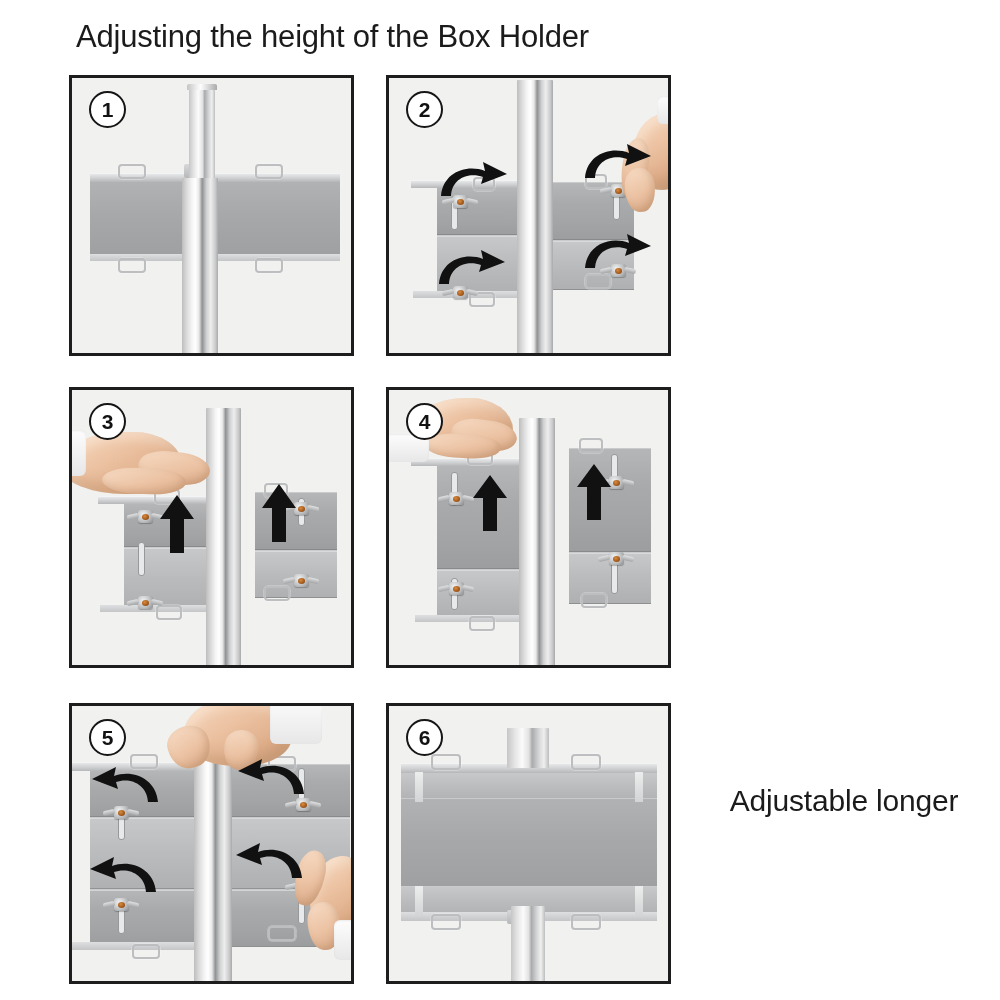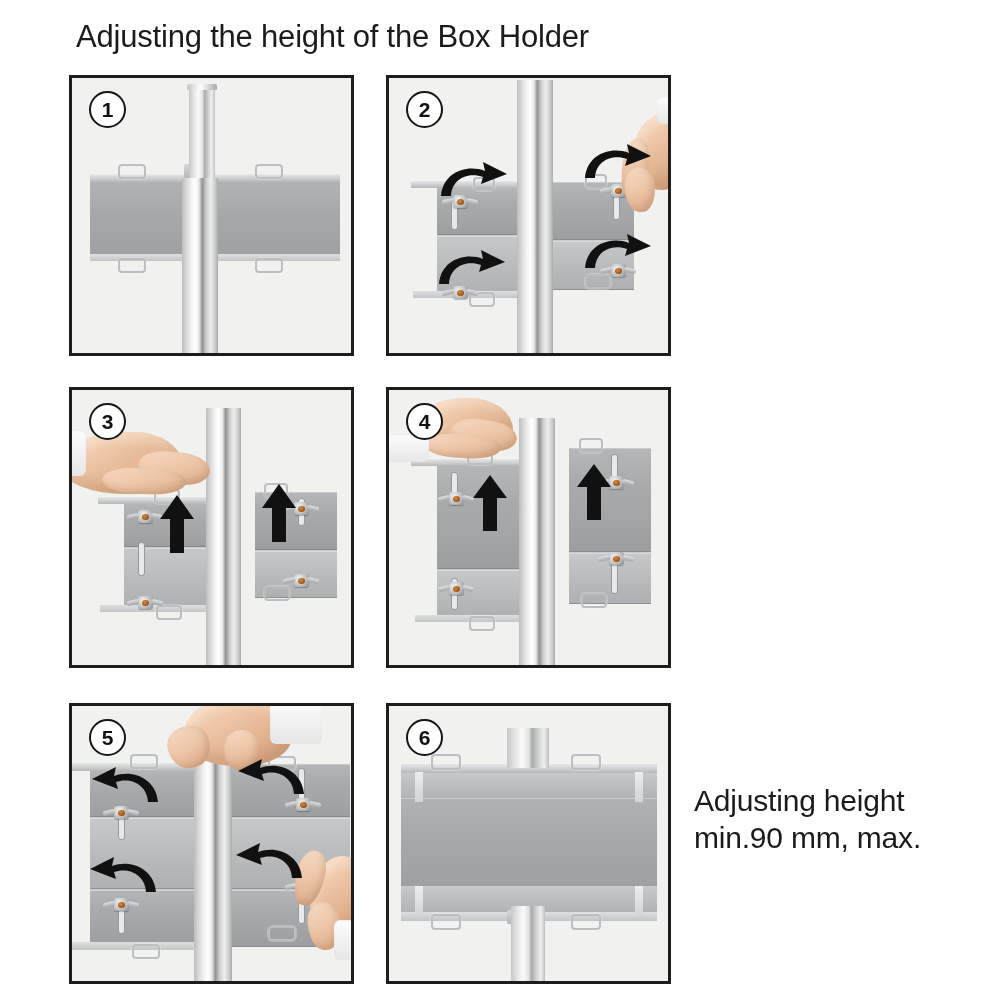--- a/index.html
+++ b/index.html
@@ -4,21 +4,21 @@
 <title>Adjusting the height of the Box Holder</title>
 <style>
   html,body{margin:0;padding:0;}
   body{
     width:1000px;height:1000px;
     background:#ffffff;
     font-family:"Liberation Sans","DejaVu Sans",sans-serif;
     overflow:hidden;
     position:relative;
   }
-  #sheet{position:absolute;left:0;top:0;width:1000px;height:1000px;}
+  #sheet{position:absolute;left:0;top:0;width:1000px;height:1000px;text-align:center;}
 
   
   #title{
     position:absolute;left:76px;top:18px;
     font-size:31px;line-height:38px;
     color:#1b1b1b;letter-spacing:-0.2px;
     white-space:nowrap;font-weight:400;
   }
 
   
@@ -507,17 +507,16 @@
         <div style="position:absolute;left:126px;top:50px;width:14px;height:10px;border-radius:50%;background:radial-gradient(circle at 40% 35%,#f0f1f1,#a9abad);z-index:18;"></div>
         <div style="position:absolute;left:118px;top:204px;width:32px;height:14px;background:linear-gradient(180deg,#d7d8d9,#b5b7b9);z-index:17;border-radius:2px;"></div>
         <div style="position:absolute;left:126px;top:207px;width:14px;height:10px;border-radius:50%;background:radial-gradient(circle at 40% 35%,#f0f1f1,#a9abad);z-index:18;"></div>
       </div>
       <div class="badge">6</div>
     </div>
 
   </div>
 
   <div id="caption">
-    <div>Adjusting height</div>
-    <div>min.90 mm, max.</div>
+    <div>Adjustable longer</div>
   </div>
 
 </div>
 
 </body></html>

